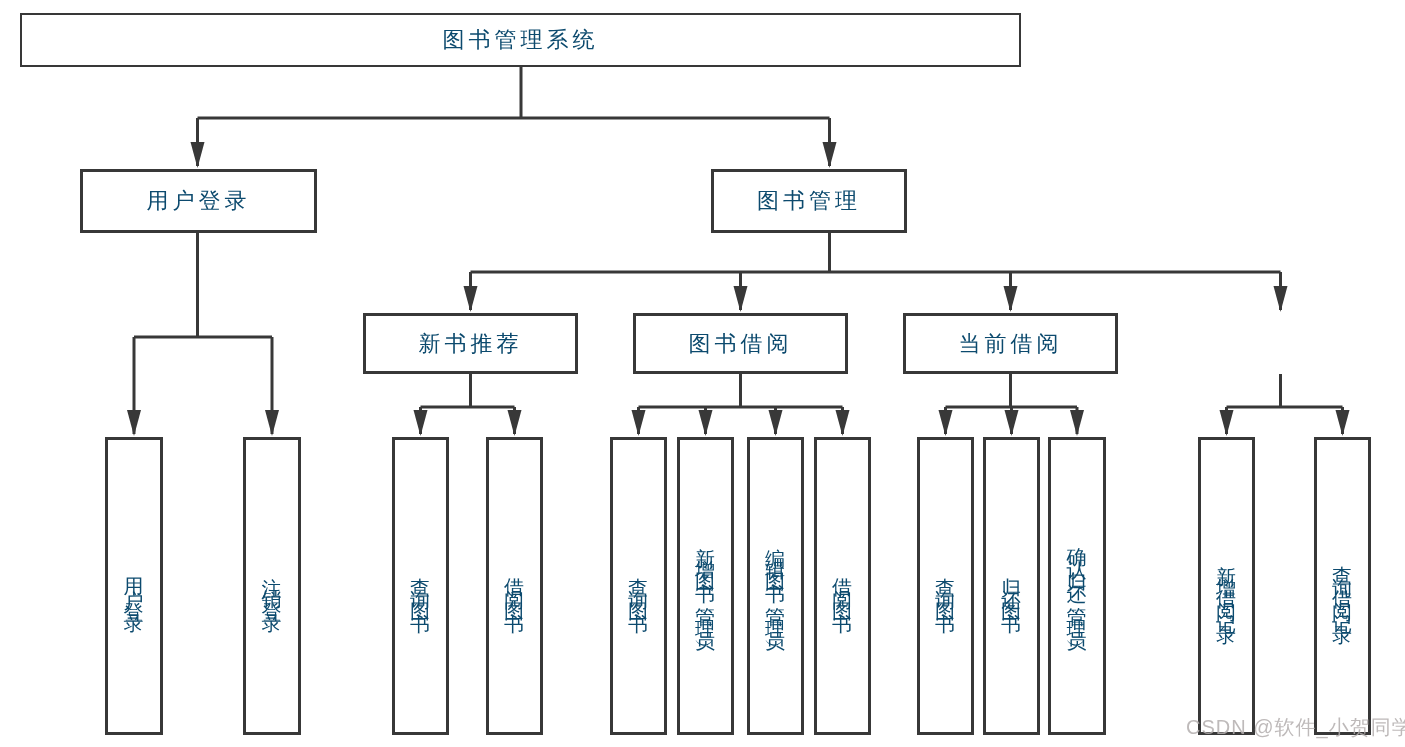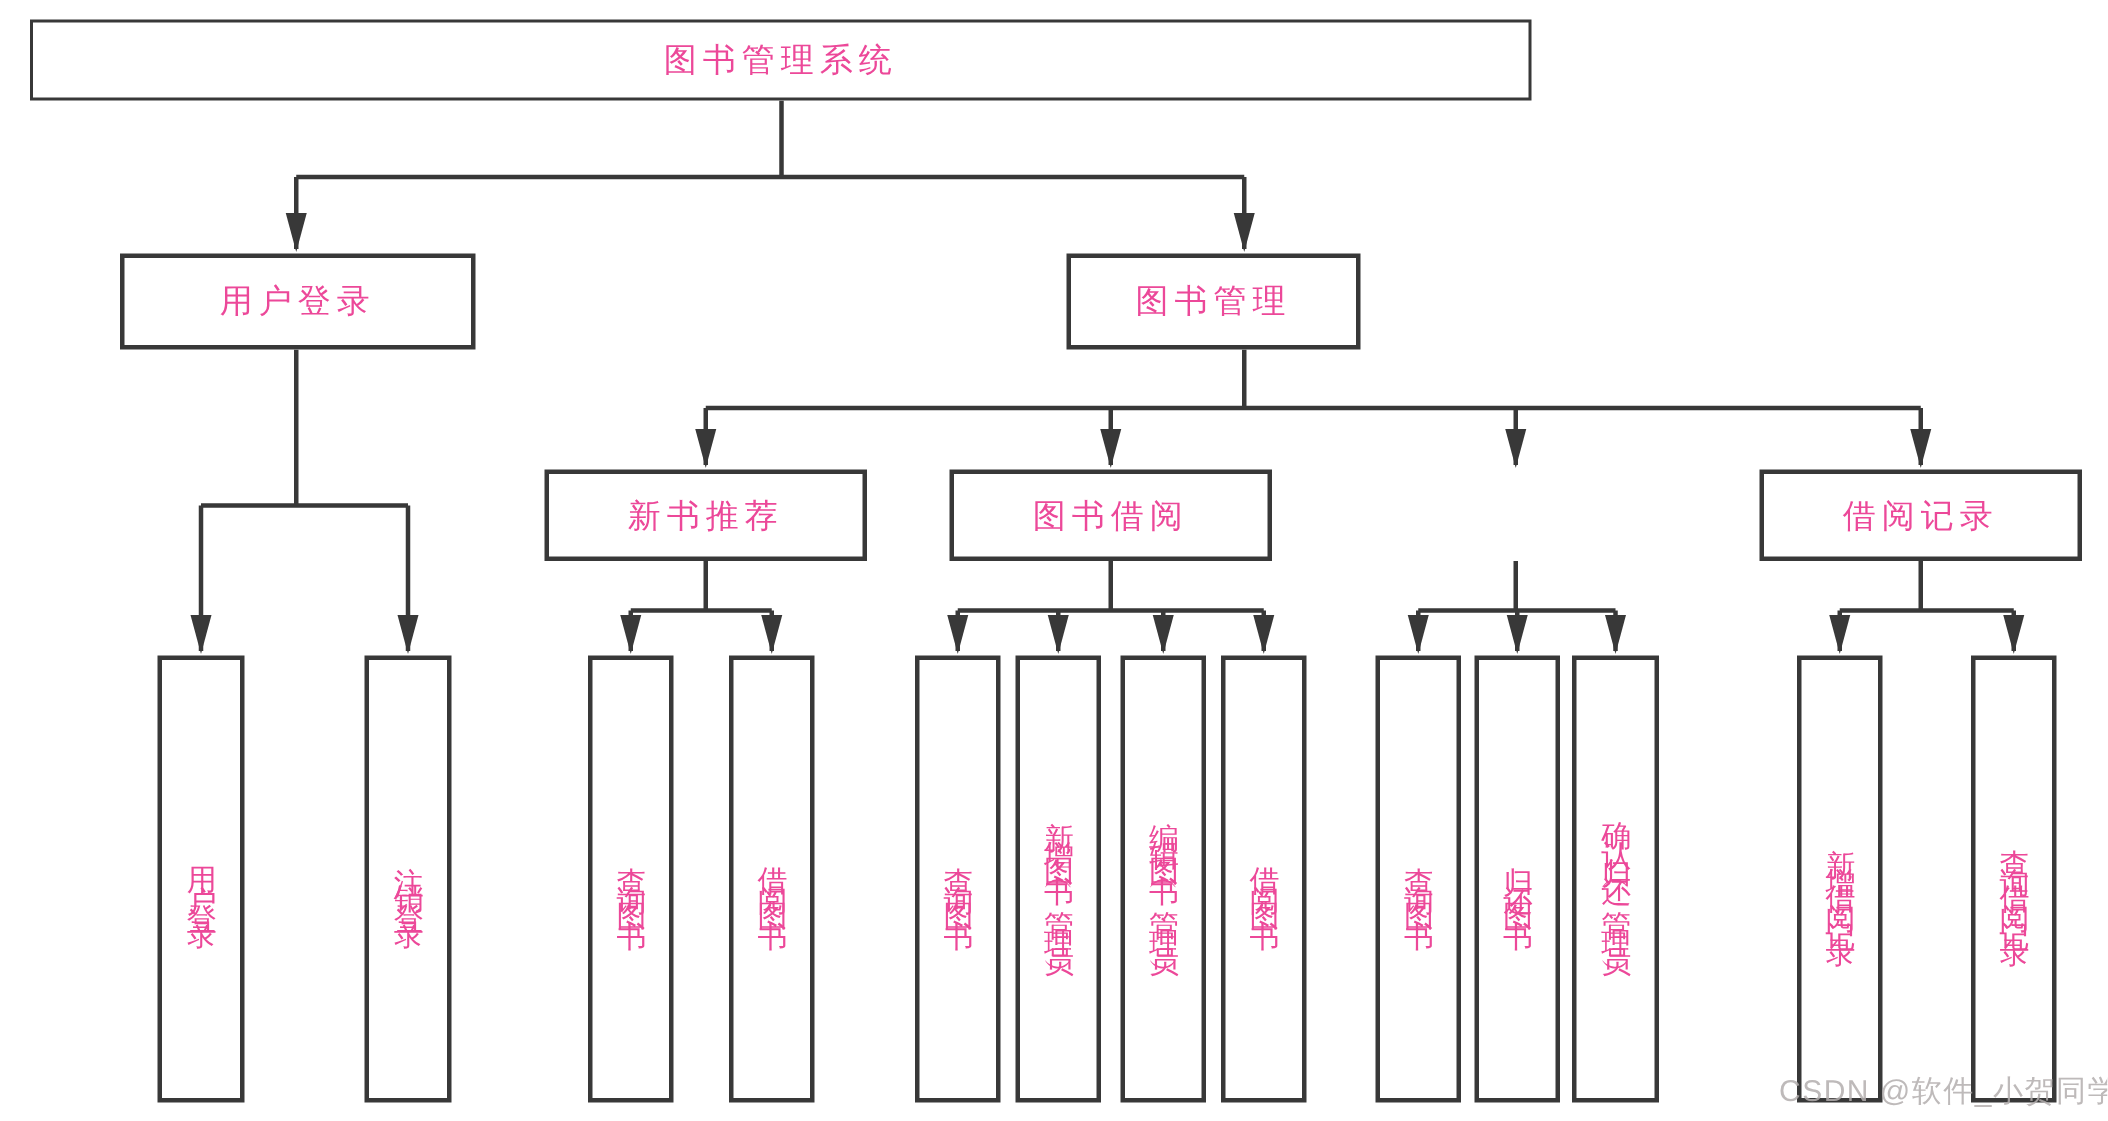--- a/index.html
+++ b/index.html
@@ -23,21 +23,21 @@
   }
   .node {
     position: absolute;
     box-sizing: border-box;
     background: #ffffff;
     border: 3px solid #383838;
     display: flex;
     align-items: center;
     justify-content: center;
     z-index: 2;
-    color: #ec4899;
+    color: #0c4a6e;
   }
   .hbox span {
     font-size: 22px;
     letter-spacing: 4px;
     white-space: nowrap;
   }
   .root-box {
     border-width: 2px;
   }
   .vbox span {
@@ -123,22 +123,22 @@
   <div class="node hbox" style="left:711px;top:169px;width:196px;height:64px">
     <span>图书管理</span>
   </div>
 
   <div class="node hbox" style="left:633px;top:313px;width:215px;height:61px">
     <span>图书借阅</span>
   </div>
   <div class="node hbox" style="left:363px;top:313px;width:215px;height:61px">
     <span>新书推荐</span>
   </div>
-  <div class="node hbox" style="left:1173px;top:313px;width:215px;height:61px">
-    <span>借阅记录</span>
+  <div class="node hbox" style="left:903px;top:313px;width:215px;height:61px">
+    <span>当前借阅</span>
   </div>
 
   <div class="node vbox" style="left:105px;top:437px;width:58px;height:298px">
     <span>用户登录</span>
   </div>
   <div class="node vbox" style="left:243px;top:437px;width:58px;height:298px">
     <span>注销登录</span>
   </div>
 
   <div class="node vbox" style="left:392px;top:437px;width:57px;height:298px">

